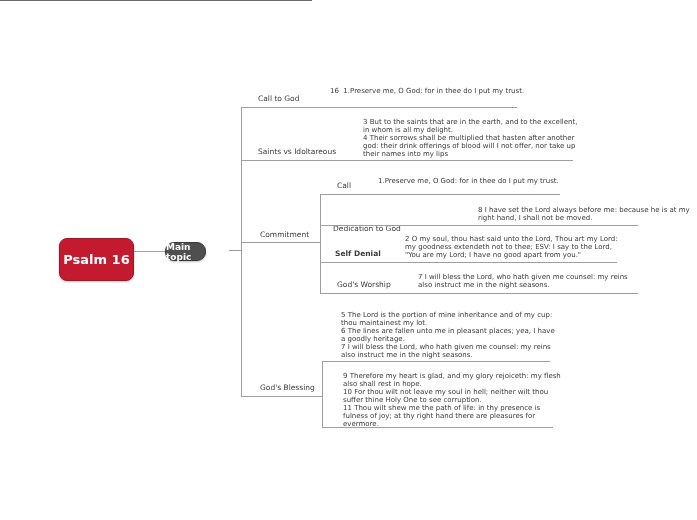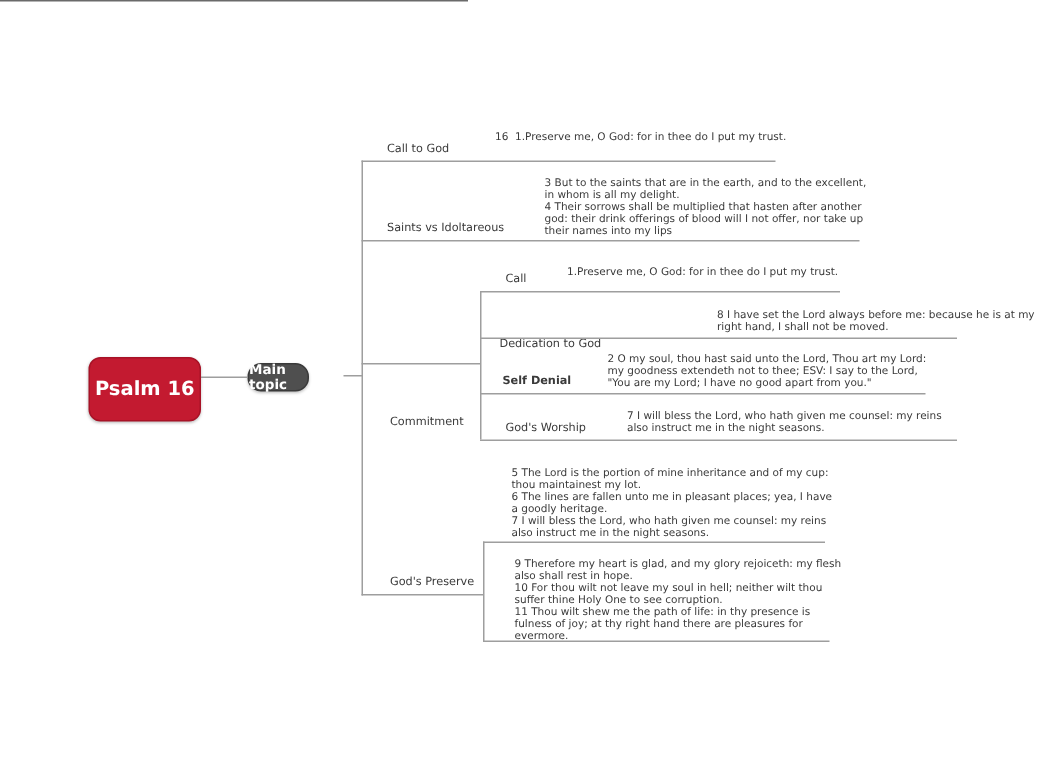--- a/index.html
+++ b/index.html
@@ -50,21 +50,21 @@
   <div class="h-line" style="left:241px;top:107px;width:276px;"></div>
 
   <div class="label" style="left:258px;top:147px;">Saints vs Idoltareous</div>
   <div class="note" style="left:363px;top:118px;">3 But to the saints that are in the earth, and to the excellent,
 in whom is all my delight.
 4 Their sorrows shall be multiplied that hasten after another
 god: their drink offerings of blood will I not offer, nor take up
 their names into my lips</div>
   <div class="h-line" style="left:241px;top:160px;width:332px;"></div>
 
-  <div class="label" style="left:260px;top:230px;margin-top:46px;">Commitment</div>
+  <div class="label" style="left:260px;top:230px;">Commitment</div>
   <div class="h-line" style="left:241px;top:242px;width:79px;"></div>
   <div class="v-line" style="left:320px;top:194px;height:99px;"></div>
 
   <div class="label" style="left:337px;top:181px;">Call</div>
   <div class="note" style="left:378px;top:177px;">1.Preserve me, O God: for in thee do I put my trust.</div>
   <div class="h-line" style="left:320px;top:194px;width:240px;"></div>
 
   <div class="label" style="left:333px;top:224px;">Dedication to God</div>
   <div class="note" style="left:430px;top:206px;margin-left:48px;">8 I have set the Lord always before me: because he is at my
 right hand, I shall not be moved.</div>
@@ -74,21 +74,21 @@
   <div class="note" style="left:405px;top:235px;">2 O my soul, thou hast said unto the Lord, Thou art my Lord:
 my goodness extendeth not to thee; ESV: I say to the Lord,
 "You are my Lord; I have no good apart from you."</div>
   <div class="h-line" style="left:320px;top:262px;width:297px;"></div>
 
   <div class="label" style="left:337px;top:280px;">God's Worship</div>
   <div class="note" style="left:418px;top:273px;">7 I will bless the Lord, who hath given me counsel: my reins
 also instruct me in the night seasons.</div>
   <div class="h-line" style="left:320px;top:293px;width:318px;"></div>
 
-  <div class="label" style="left:260px;top:383px;">God's Preserve</div>
+  <div class="label" style="left:260px;top:383px;">God's Blessing</div>
   <div class="h-line" style="left:241px;top:396px;width:81px;"></div>
   <div class="v-line" style="left:322px;top:361px;height:67px;"></div>
 
   <div class="note" style="left:341px;top:311px;">5 The Lord is the portion of mine inheritance and of my cup:
 thou maintainest my lot.
 6 The lines are fallen unto me in pleasant places; yea, I have
 a goodly heritage.
 7 I will bless the Lord, who hath given me counsel: my reins
 also instruct me in the night seasons.</div>
   <div class="h-line" style="left:322px;top:361px;width:228px;"></div>

